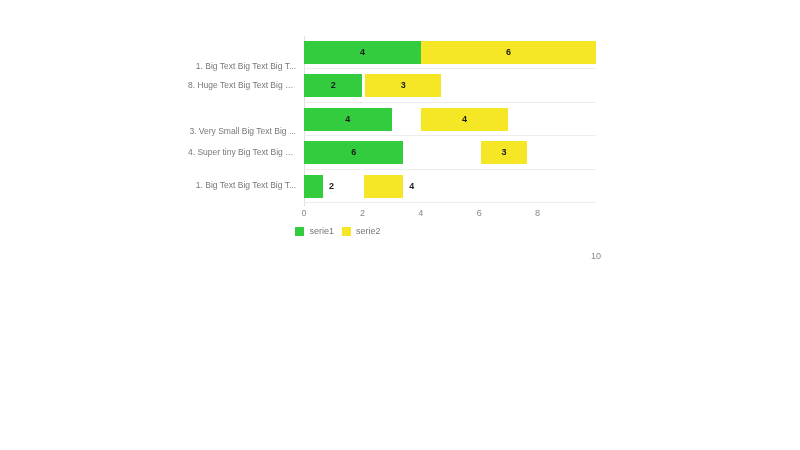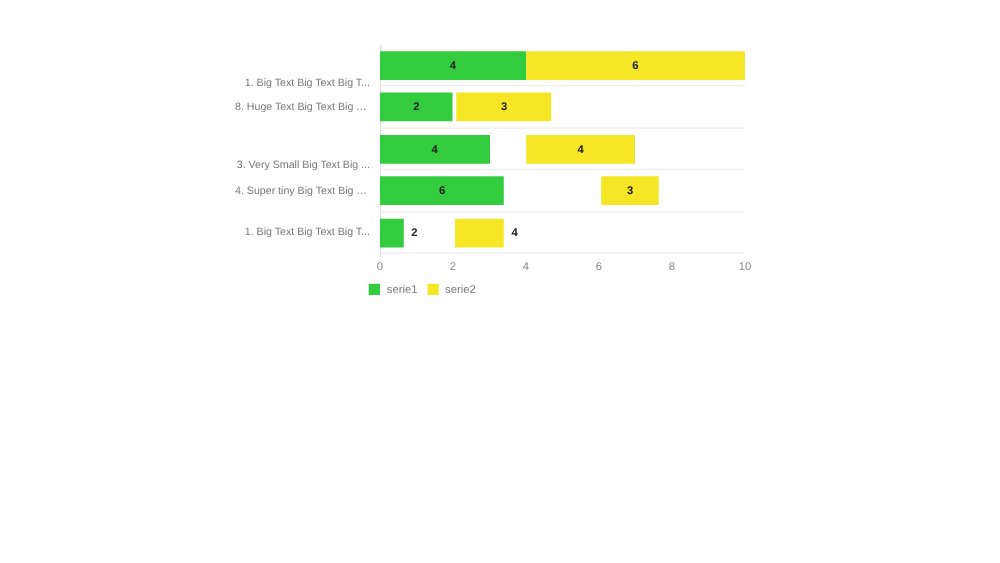--- a/index.html
+++ b/index.html
@@ -196,21 +196,21 @@
       </div>
       <div class="row-sep" style="top: 166px;"></div>
     </div>
 
   <div class="xaxis">
       <div class="xtick" style="left: 0px;">0</div>
       <div class="xtick" style="left: 58.4px;">2</div>
       <div class="xtick" style="left: 116.8px;">4</div>
       <div class="xtick" style="left: 175.2px;">6</div>
       <div class="xtick" style="left: 233.6px;">8</div>
-      <div class="xtick" style="left: 292px;">10</div>
+      <div class="xtick" style="left: 292px; margin-top: 43px;">10</div>
     </div>
 
   <div class="legend">
       <div class="legend-item">
         <span class="legend-swatch" style="background: rgb(51, 204, 63);"></span>
         <span class="legend-text">serie1</span>
       </div>
       <div class="legend-item">
         <span class="legend-swatch" style="background: rgb(245, 230, 38);"></span>
         <span class="legend-text">serie2</span>

